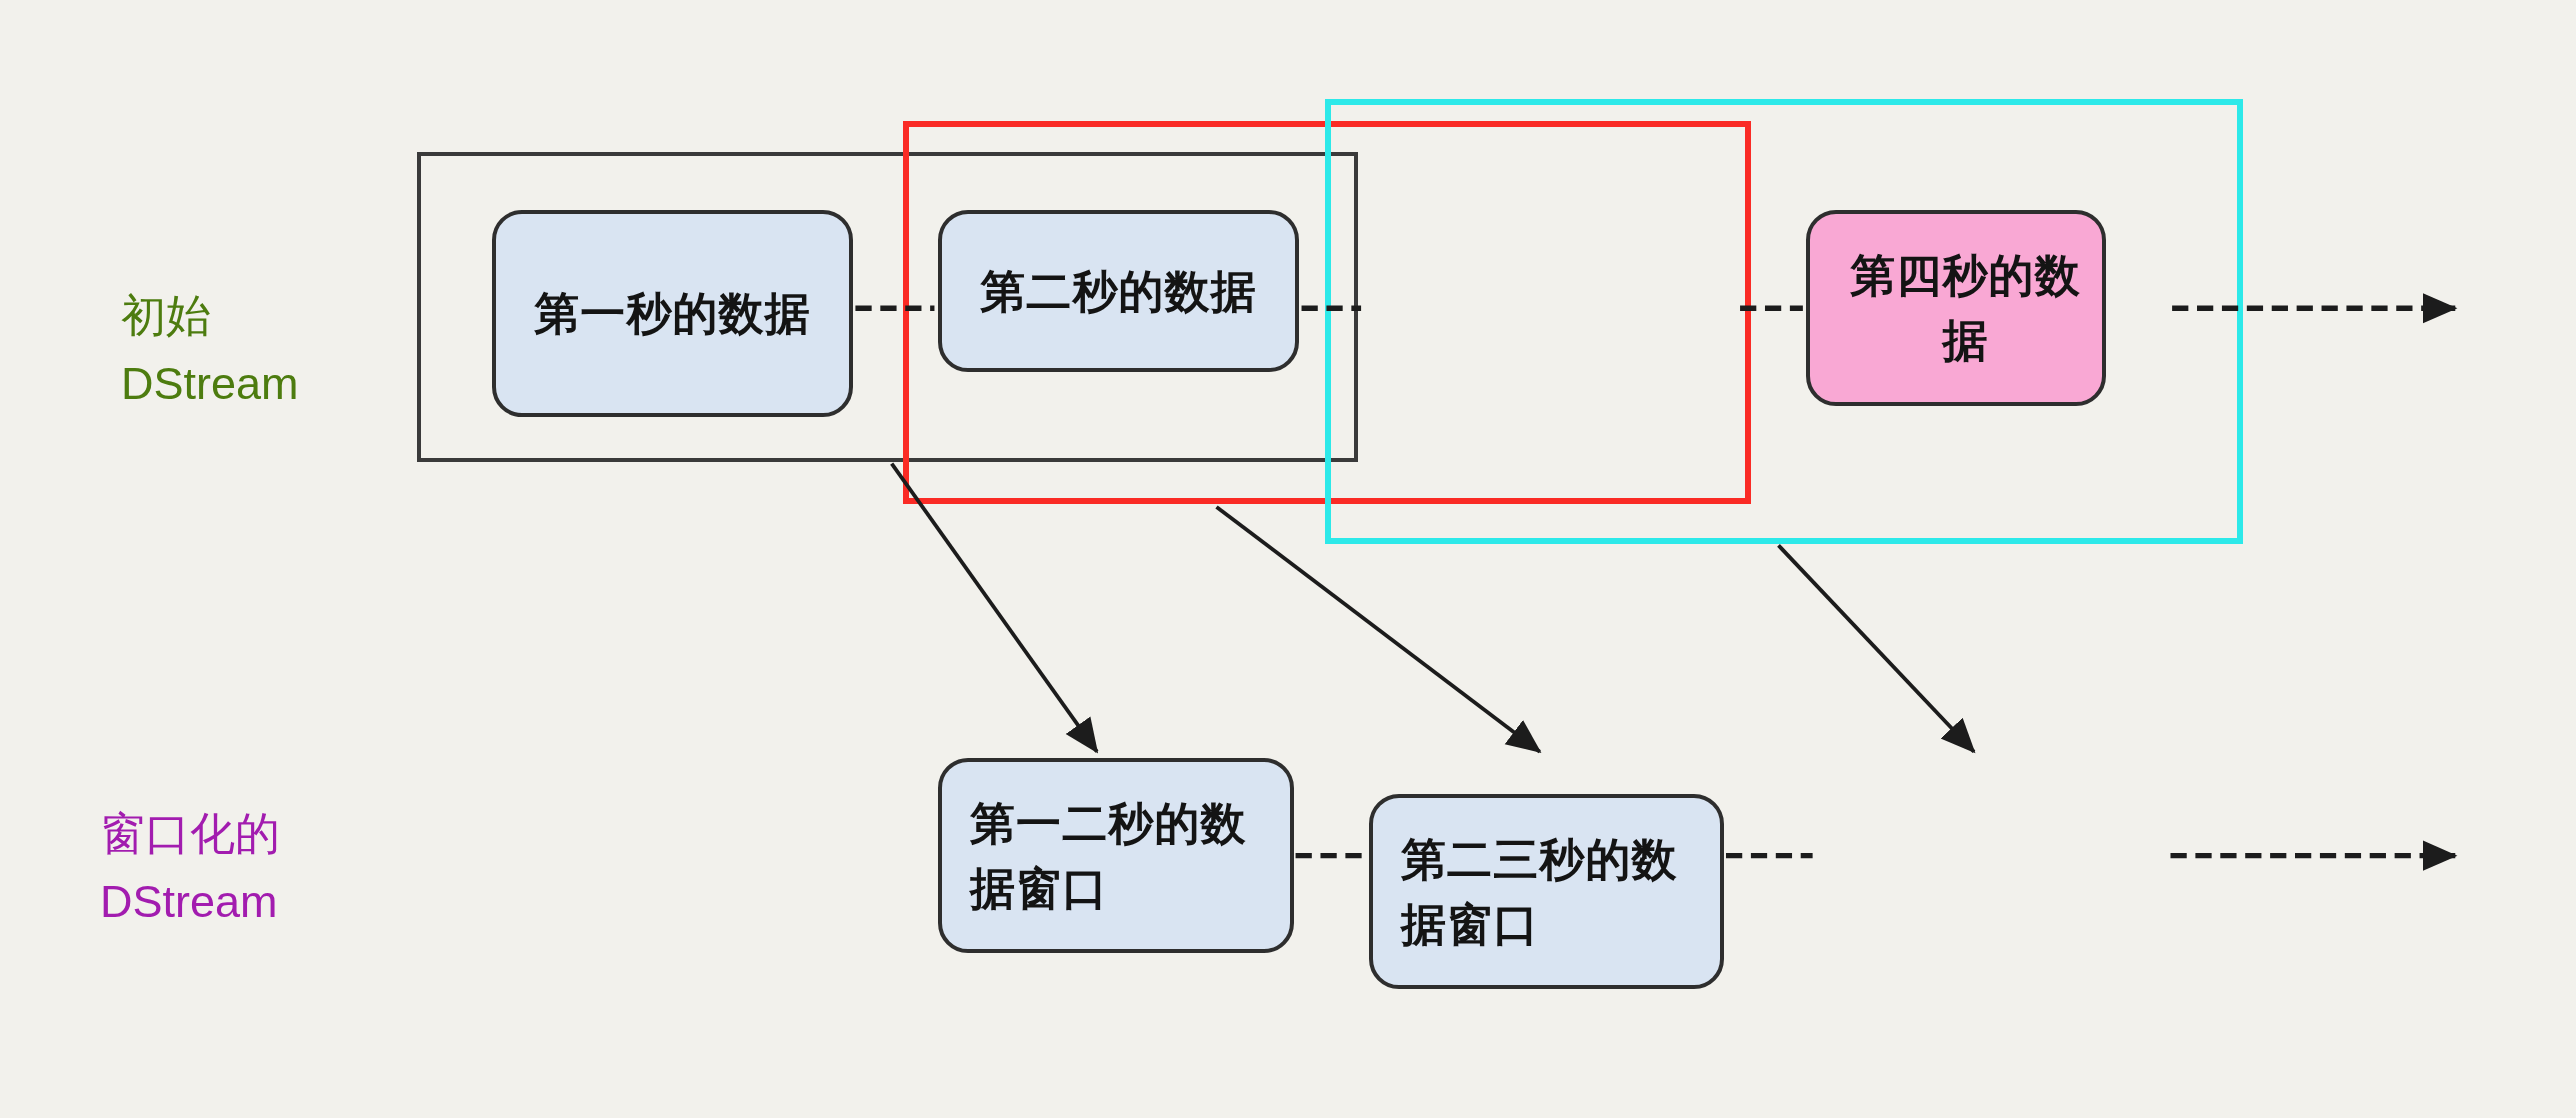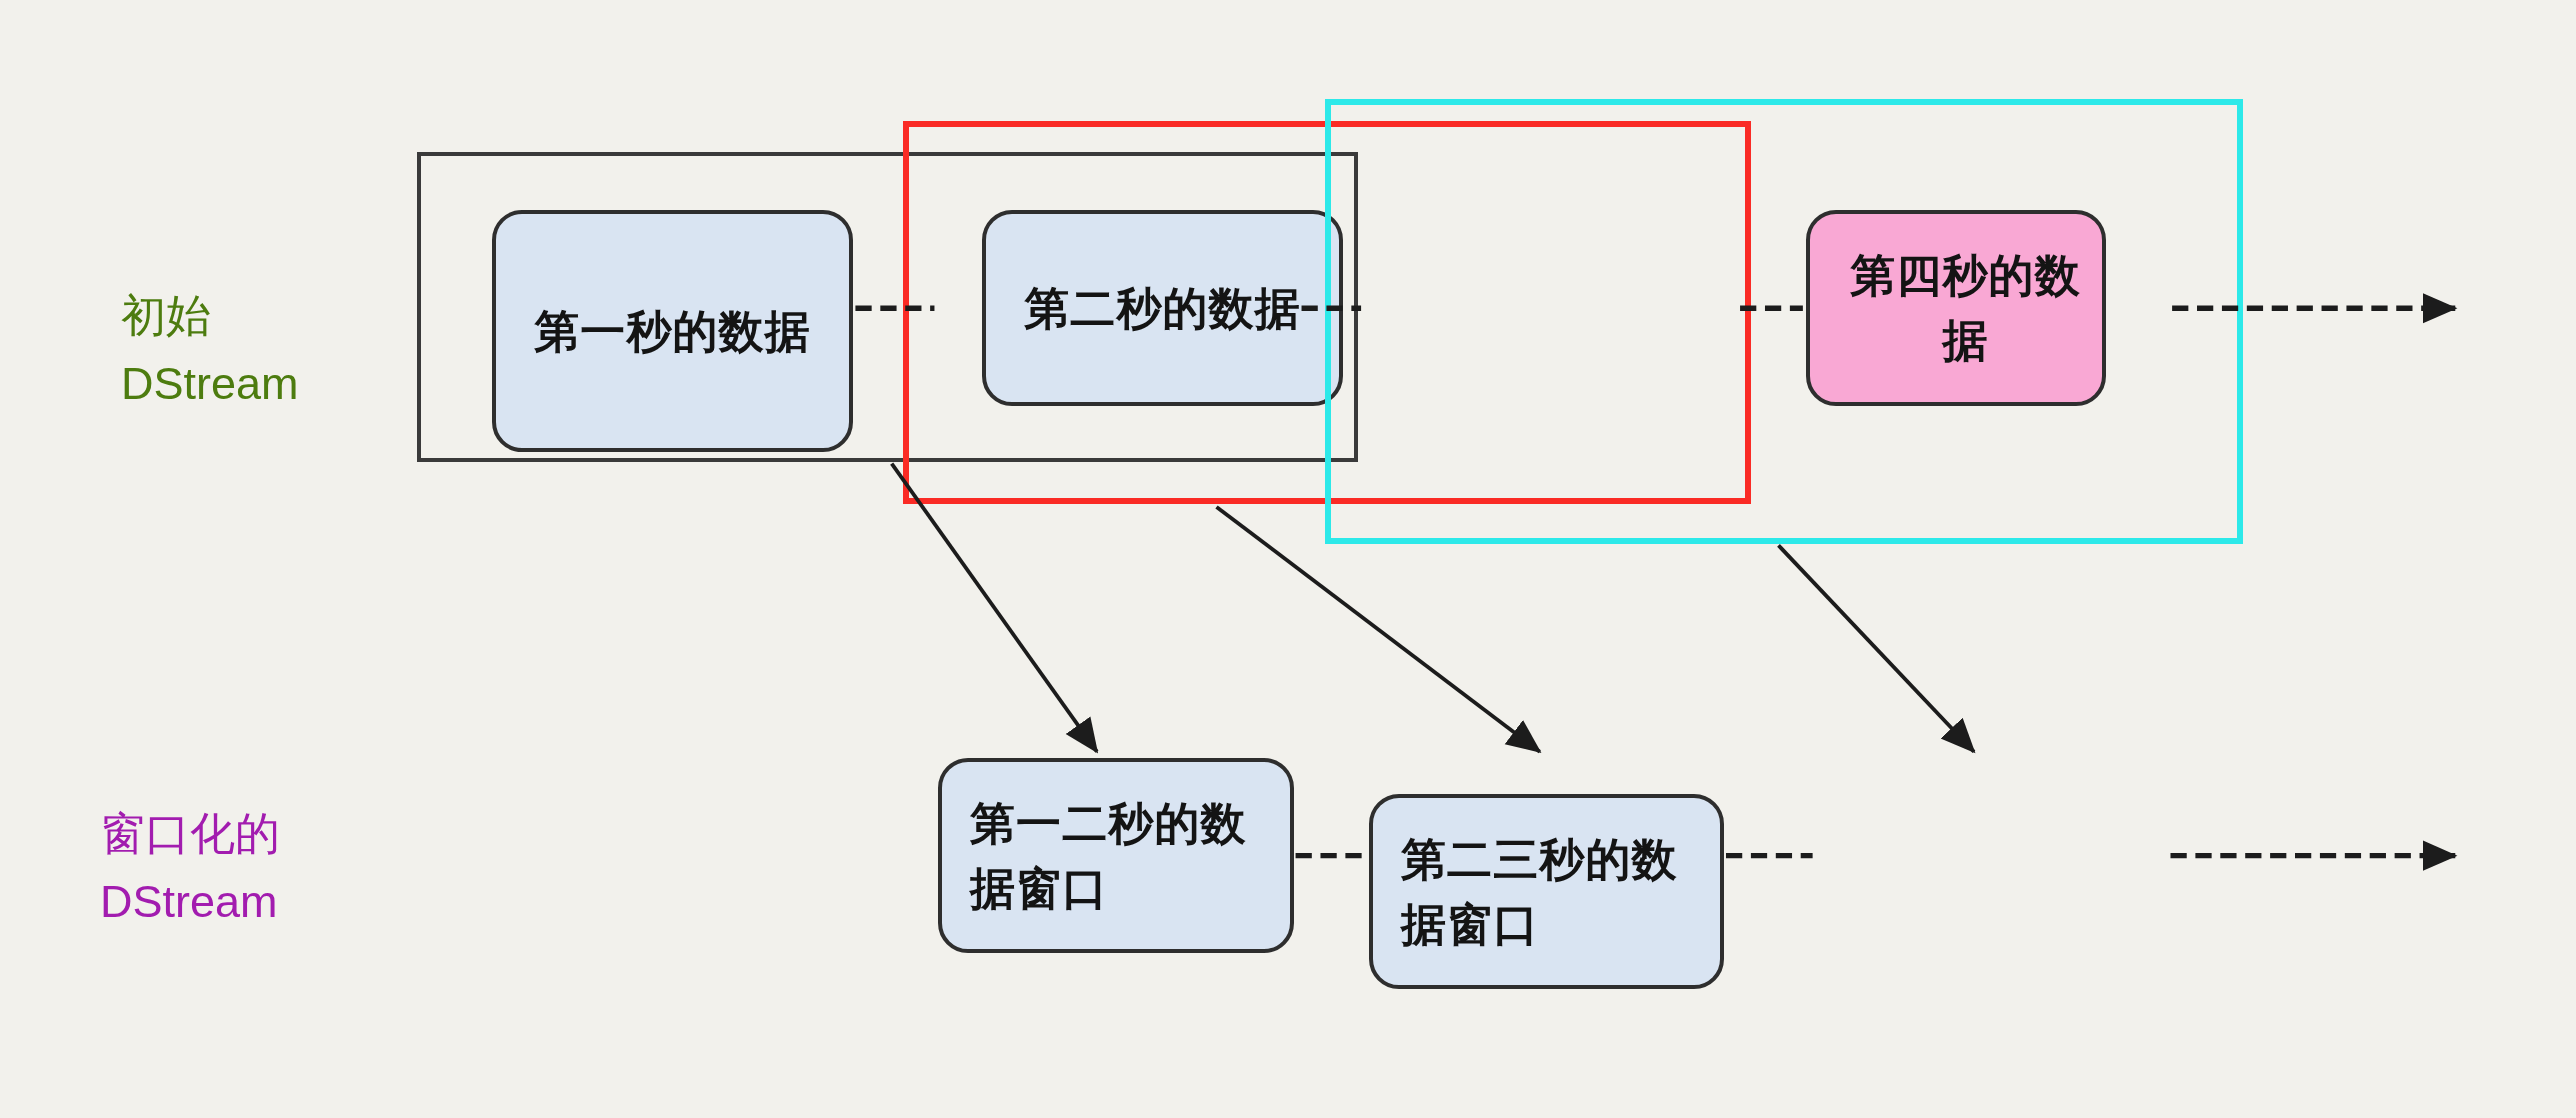--- a/index.html
+++ b/index.html
@@ -67,25 +67,25 @@
 <body>
 
 <div class="canvas" style="background: rgb(242, 241, 236);">
 
   <div class="side-label" style="left: 121px; top: 250px; color: #4d7c0f; margin-top: 32px;">初始
 DStream</div>
 
   <div class="side-label" style="left: 100px; top: 800px; color: #a21caf;">窗口化的
 DStream</div>
 
-  <div class="node top-node" style="left: 492px; top: 210px; width: 361px; height: 242px; background: rgb(217, 228, 242); border-color: rgb(46, 46, 46);">
+  <div class="node top-node" style="left: 492px; top: 210px; width: 361px; height: 207px; background: rgb(217, 228, 242); border-color: rgb(46, 46, 46);">
     <span style="color: rgb(20, 20, 20);">第一秒的数据</span>
   </div>
 
-  <div class="node top-node" style="left: 938px; top: 210px; width: 361px; height: 196px; background: rgb(217, 228, 242); border-color: rgb(46, 46, 46); margin-left: 44px;">
+  <div class="node top-node" style="left: 938px; top: 210px; width: 361px; height: 162px; background: rgb(217, 228, 242); border-color: rgb(46, 46, 46);">
     <span style="color: rgb(20, 20, 20);">第二秒的数据</span>
   </div>
 
 
   <div class="node top-node" style="left: 1806px; top: 210px; width: 300px; height: 196px; background: #f9a8d4; border-color: rgb(46, 46, 46); padding-left: 19px;">
     <span style="color: rgb(20, 20, 20);">第四秒的数据</span>
   </div>
 
   <div class="node bottom-node" style="left: 938px; top: 758px; width: 356px; height: 195px; background: rgb(217, 228, 242); border-color: rgb(46, 46, 46);">
     <span style="color: rgb(20, 20, 20);">第一二秒的数据窗口</span>

